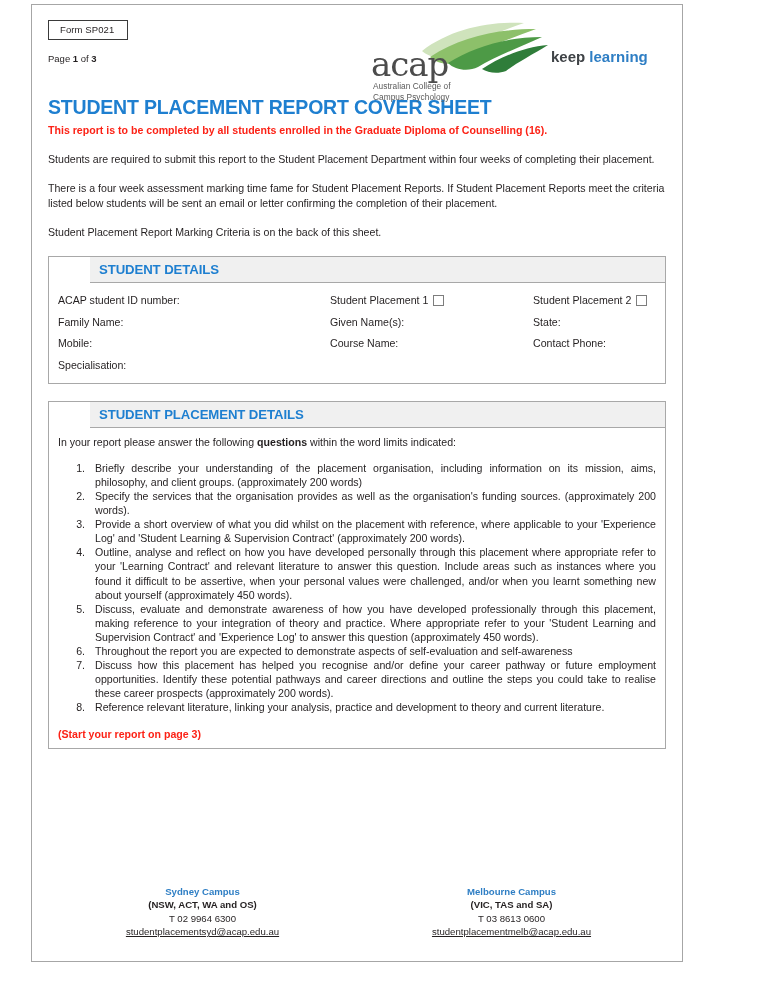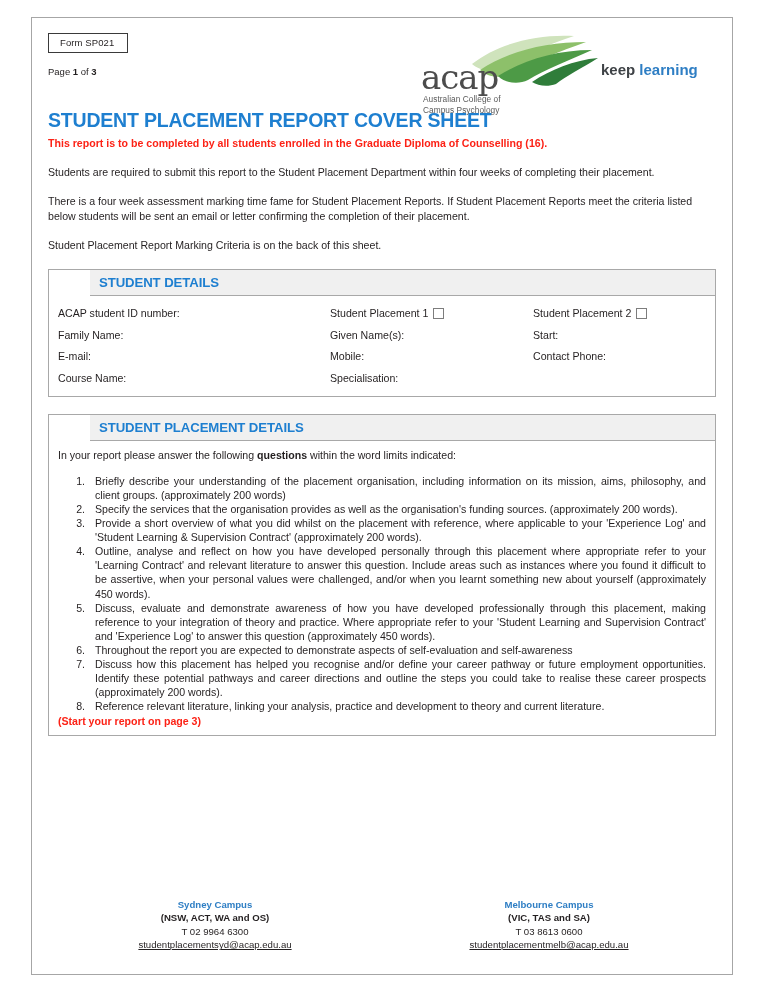--- a/index.html
+++ b/index.html
@@ -12,22 +12,22 @@
     height: 994px;
     font-family: "Liberation Sans", sans-serif;
     color: #231f20;
     overflow: hidden;
   }
 
   
   .page {
     position: absolute;
     left: 31px;
-    top: 17px;
-    width: 702px;
+    top: 4px;
+    width: 652px;
     height: 958px;
     border: 1px solid #a6a6a6;
     background: #ffffff;
     box-sizing: border-box;
     padding: 14px 16px 0 16px;
   }
 
   
   .form-code-box {
     display: inline-block;
@@ -166,21 +166,21 @@
     font-size: 10.6px;
     line-height: 1.33;
     text-align: justify;
   }
   ol.qlist li {
     padding-left: 7px;
     margin-bottom: 0px;
   }
   ol.qlist li.gap { }
   .start-note {
-    margin-top: 2px;
+    margin-top: 14px;
     font-size: 10.6px;
     font-weight: bold;
     color: #fc2216;
     line-height: 1.2;
   }
 
   
   .footer {
     position: absolute;
     left: 16px;
@@ -246,27 +246,26 @@
             <span>Student Placement 1</span>
             <span class="cb"></span>
           </div>
         <div>
             <span>Student Placement 2</span>
             <span class="cb"></span>
           </div>
 
         <div>Family Name:</div>
         <div>Given Name(s):</div>
-        <div>Start:</div>
-
-        <div>E-mail:</div>
+        <div>State:</div>
+
         <div>Mobile:</div>
+        <div>Course Name:</div>
+
         <div>Contact Phone:</div>
-
-        <div>Course Name:</div>
         <div>Specialisation:</div>
         <div></div>
 
       </div>
     </div>
   </div>
 
   
   <div class="section-box">
     <div class="section-head">STUDENT PLACEMENT DETAILS</div>

